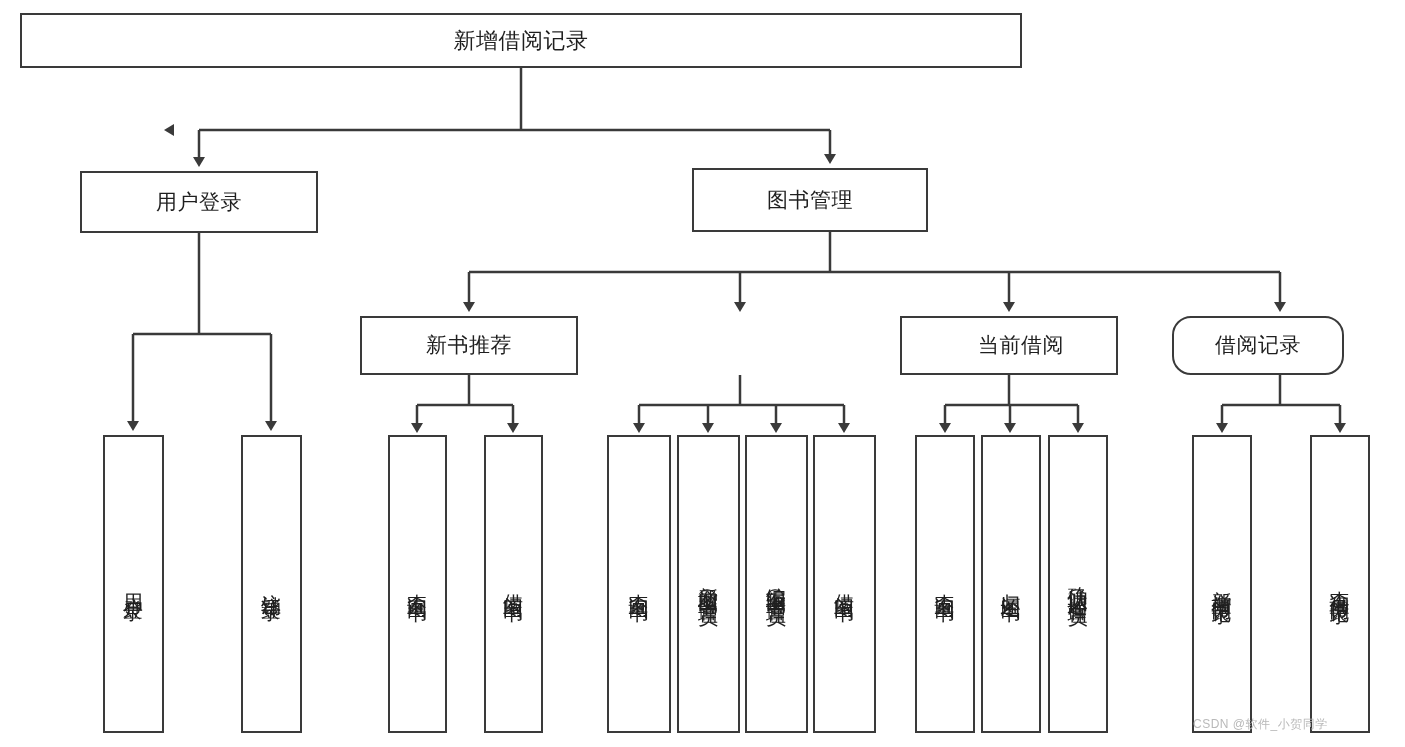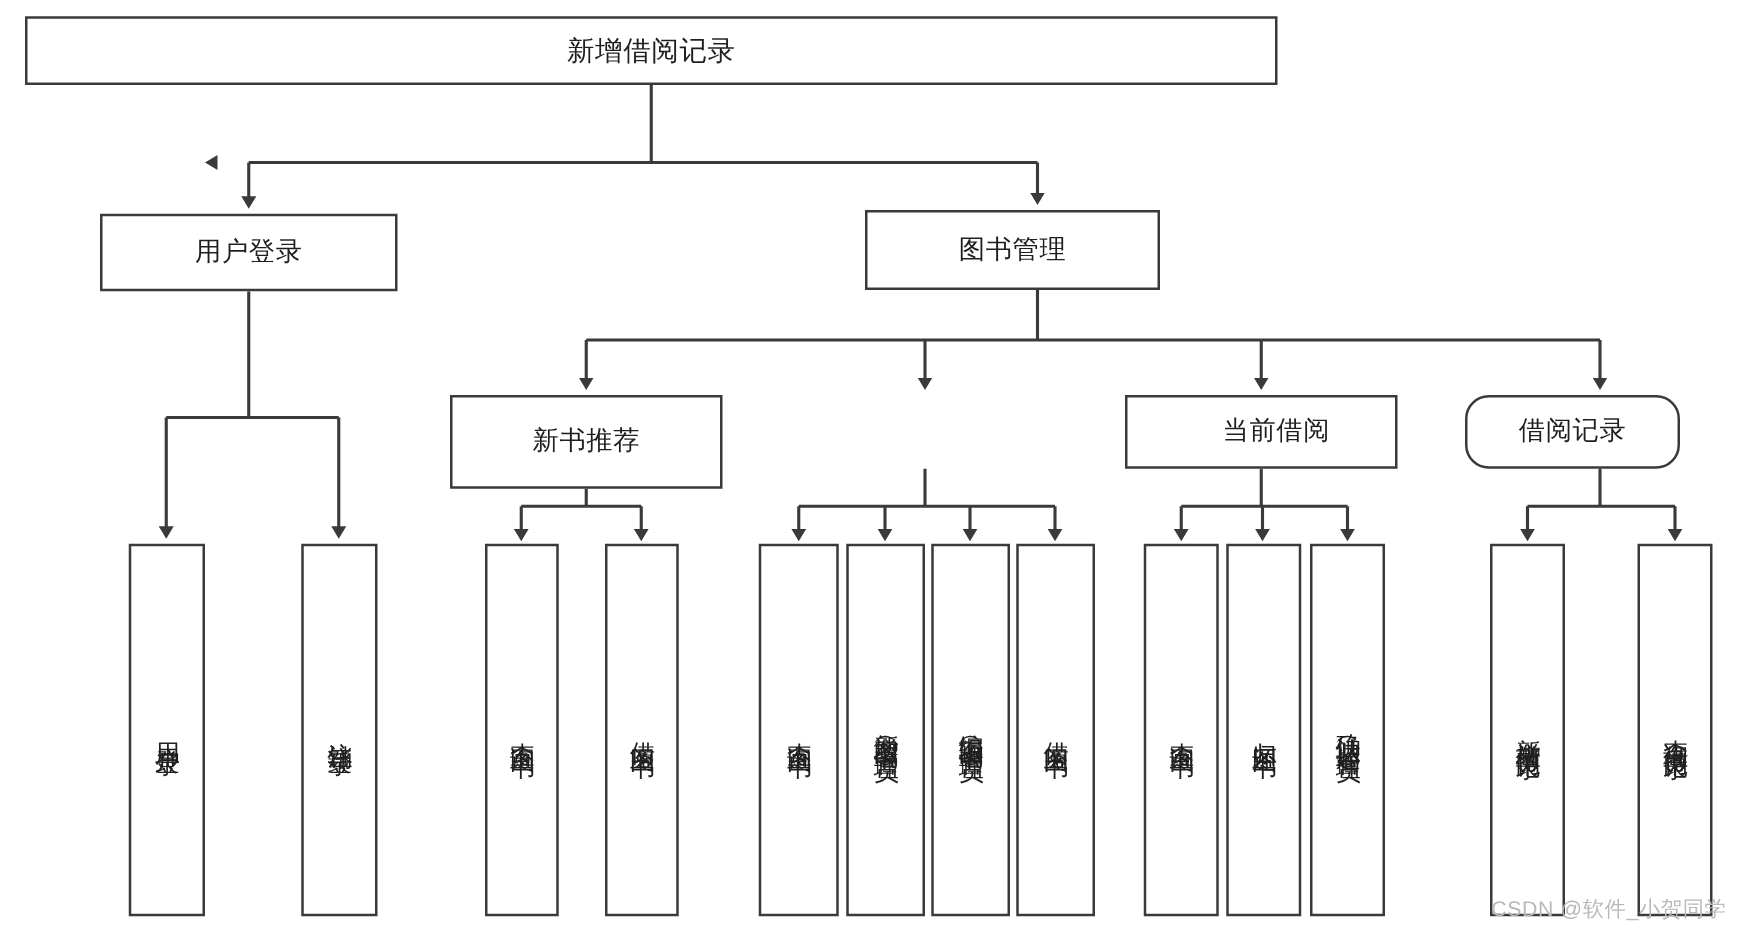--- a/index.html
+++ b/index.html
@@ -59,21 +59,21 @@
     writing-mode: vertical-rl;
     text-orientation: upright;
     font-size: 20px;
     letter-spacing: 3px;
     line-height: 1.0;
     max-height: 100%;
   }
   .watermark {
     position: absolute;
     color: #b9b9b9;
-    font-size: 17px;
+    font-size: 12px;
     letter-spacing: 0.5px;
     z-index: 5;
     white-space: nowrap;
     user-select: none;
   }
 </style>
 </head>
 <body>
 
 <div id="canvas">
@@ -135,21 +135,21 @@
     <span class="label">新增借阅记录</span>
   </div>
 
   <div class="node horiz" style="left:80px; top:171px; width:238px; height:62px;">
     <span class="label">用户登录</span>
   </div>
   <div class="node horiz" style="left:692px; top:168px; width:236px; height:64px;">
     <span class="label">图书管理</span>
   </div>
 
-  <div class="node horiz" style="left:360px; top:316px; width:218px; height:75px;">
+  <div class="node horiz" style="left:360px; top:316px; width:218px; height:59px;">
     <span class="label">新书推荐</span>
   </div>
   <div class="node horiz" style="left:900px; top:316px; width:218px; height:59px;padding-left:24px;">
     <span class="label">当前借阅</span>
   </div>
   <div class="node horiz" style="left:1172px; top:316px; width:172px; height:59px;border-radius:19px;">
     <span class="label">借阅记录</span>
   </div>
 
   <div class="node vert" style="left:103px; top:435px; width:61px; height:298px;">

